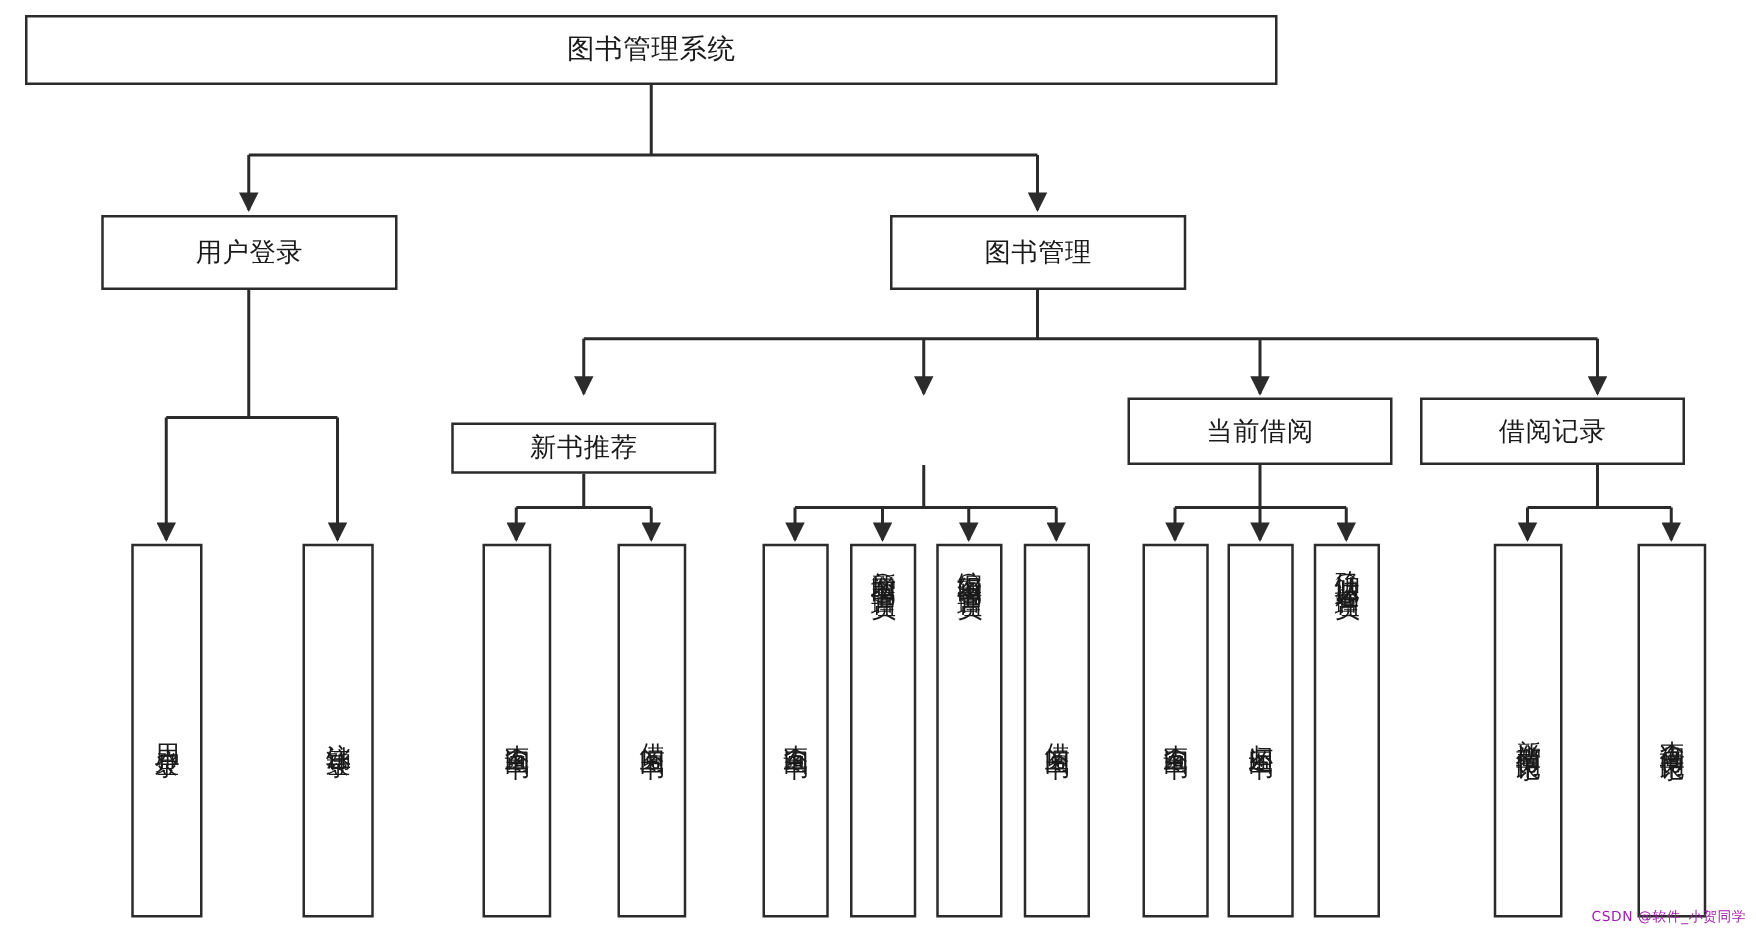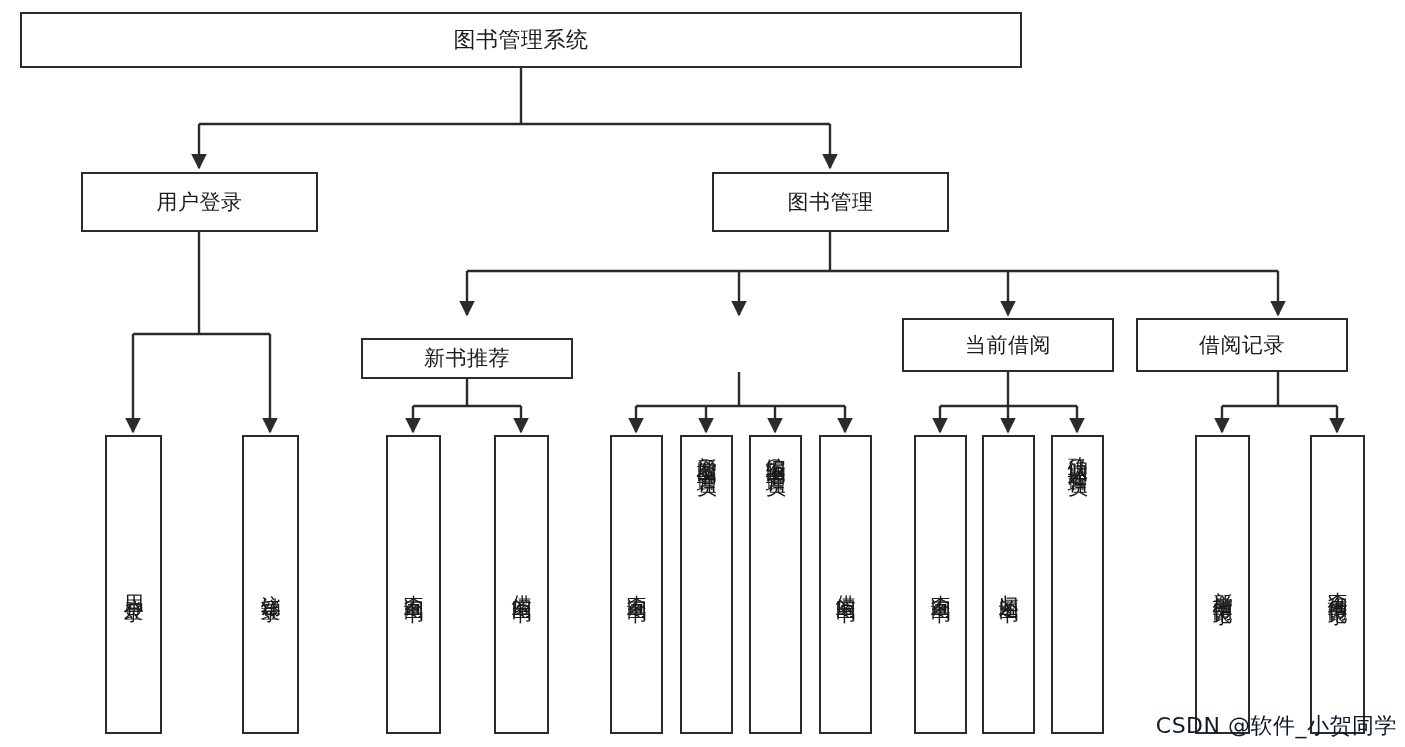--- a/index.html
+++ b/index.html
@@ -62,22 +62,22 @@
     text-align: center;
   }
   .node-box.vert.centered {
     align-items: center;
     padding-top: 0;
   }
   #watermark {
     position: absolute;
     right: 8px;
     bottom: 6px;
-    font-size: 22px;
-    color: #0f172a;
+    font-size: 11px;
+    color: #a21caf;
     letter-spacing: 0.5px;
     white-space: nowrap;
     pointer-events: none;
   }
 </style>
 </head>
 <body>
 
 <div id="diagram-root">
 

